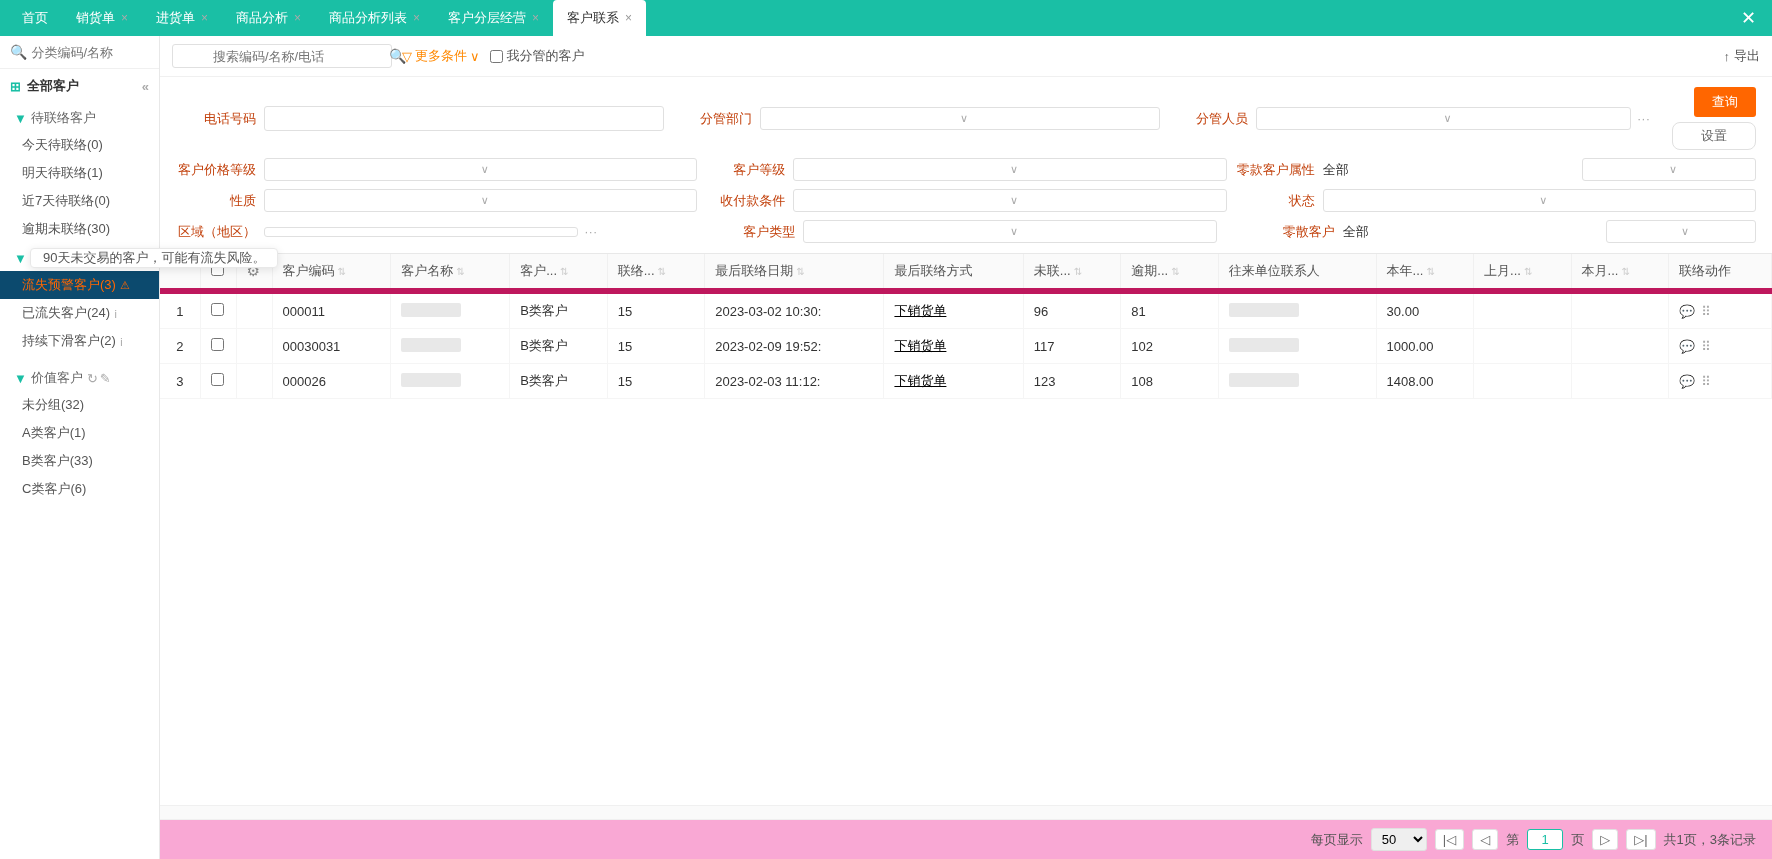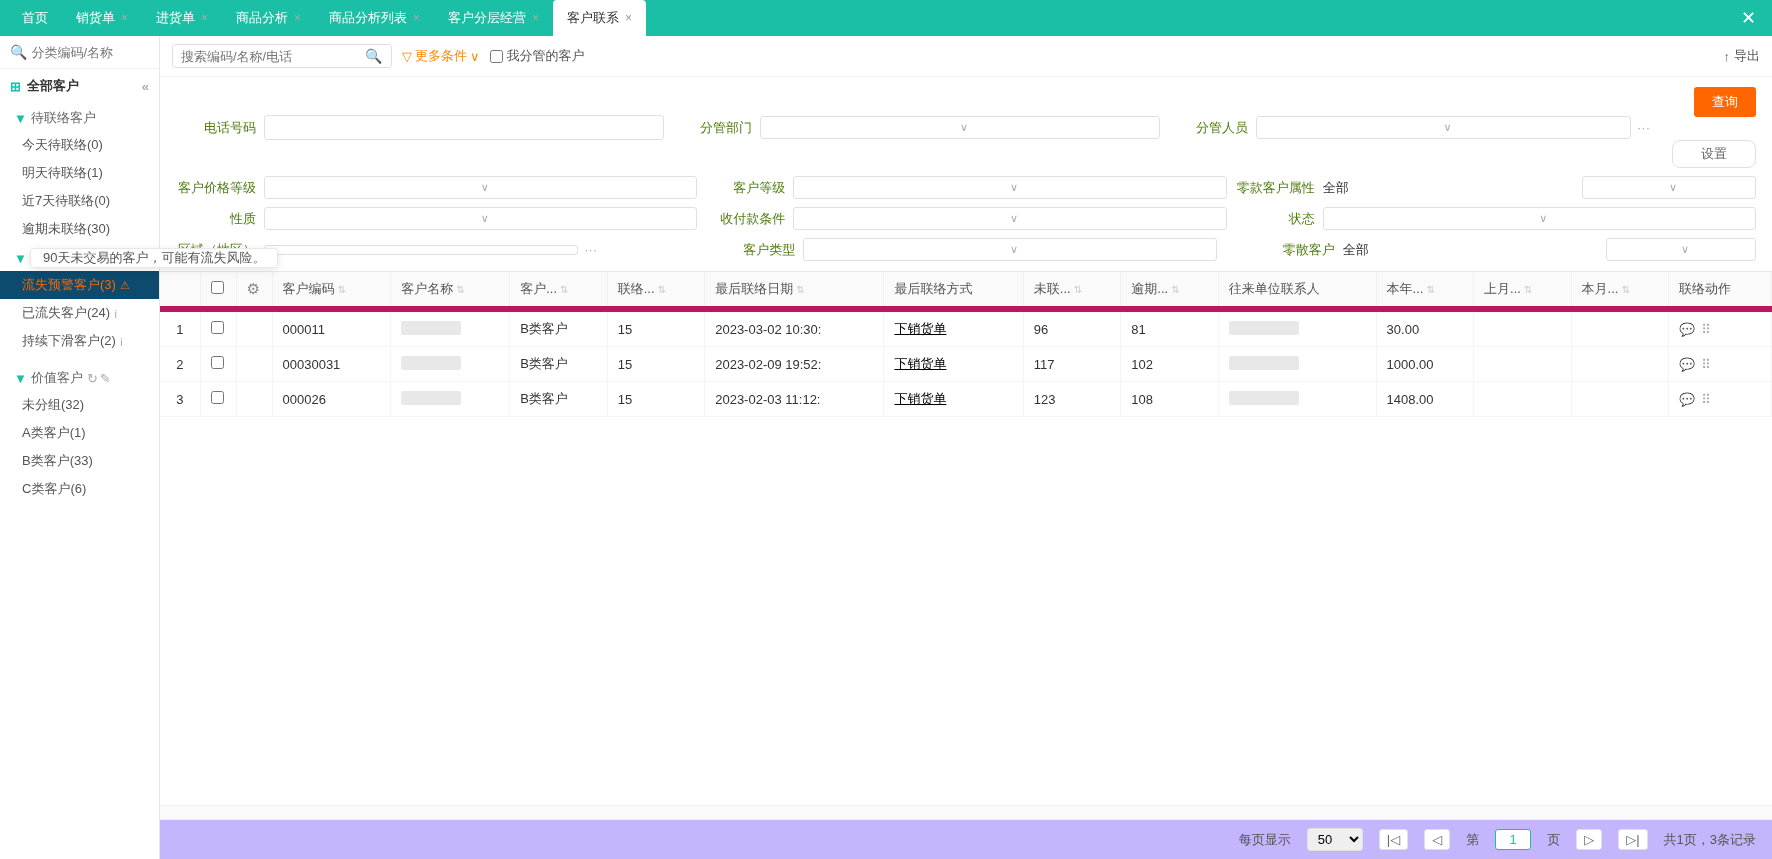--- a/index.html
+++ b/index.html
@@ -153,20 +153,21 @@
       padding: 3px 8px;
       width: 220px;
       background: #fff;
     }
     .search-input-wrap input {
       border: none;
       outline: none;
       font-size: 13px;
       flex: 1;
       color: #999;
+      margin-left: 32px;
     }
     .search-btn-icon { color: #1abfa5; font-size: 14px; cursor: pointer; }
     .filter-more-btn {
       display: flex;
       align-items: center;
       color: #ff8800;
       cursor: pointer;
       font-size: 13px;
       gap: 3px;
     }
@@ -198,21 +199,21 @@
       gap: 8px;
       margin-bottom: 8px;
     }
     .adv-filter-row:last-child { margin-bottom: 0; gap: 38px; }
     .adv-field {
       display: flex;
       align-items: center;
       flex: 1;
     }
     .adv-field-label {
-      color: #4d7c0f;
+      color: #c2410c;
       min-width: 80px;
       text-align: right;
       margin-right: 8px;
     }
     .adv-field-input {
       flex: 1;
       border: 1px solid #e0e0e0;
       border-radius: 3px;
       padding: 4px 8px;
       outline: none;
@@ -253,21 +254,21 @@
       padding: 4px 28px;
       cursor: pointer;
       font-size: 13px;
       margin-top: 4px;
     }
     .btn-group {
       display: flex;
       flex-direction: column;
       align-items: flex-end;
       justify-content: center;
-      gap: 19px;
+      gap: 1px;
       padding-left: 8px;
     }
 
     
     .table-wrapper {
       flex: 1;
       overflow: auto;
       background: #fff;
     }
     table {
@@ -309,22 +310,22 @@
 
     .action-icons { display: flex; gap: 6px; color: #aaa; cursor: pointer; }
 
     
     .table-footer {
       display: flex;
       align-items: center;
       justify-content: flex-end;
       padding: 8px 16px;
       border-top: 1px solid #f0f0f0;
-      background: #c4b5fd;
-      gap: 16px;
+      background: #f9a8d4;
+      gap: 8px;
       font-size: 13px;
       color: #555;
     }
     .page-size-select {
       border: 1px solid #e0e0e0;
       border-radius: 3px;
       padding: 2px 6px;
       outline: none;
     }
     .page-nav-btn {

